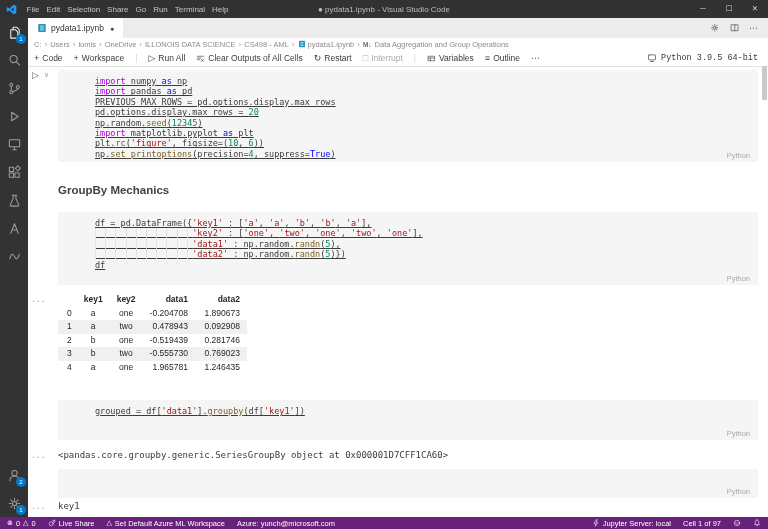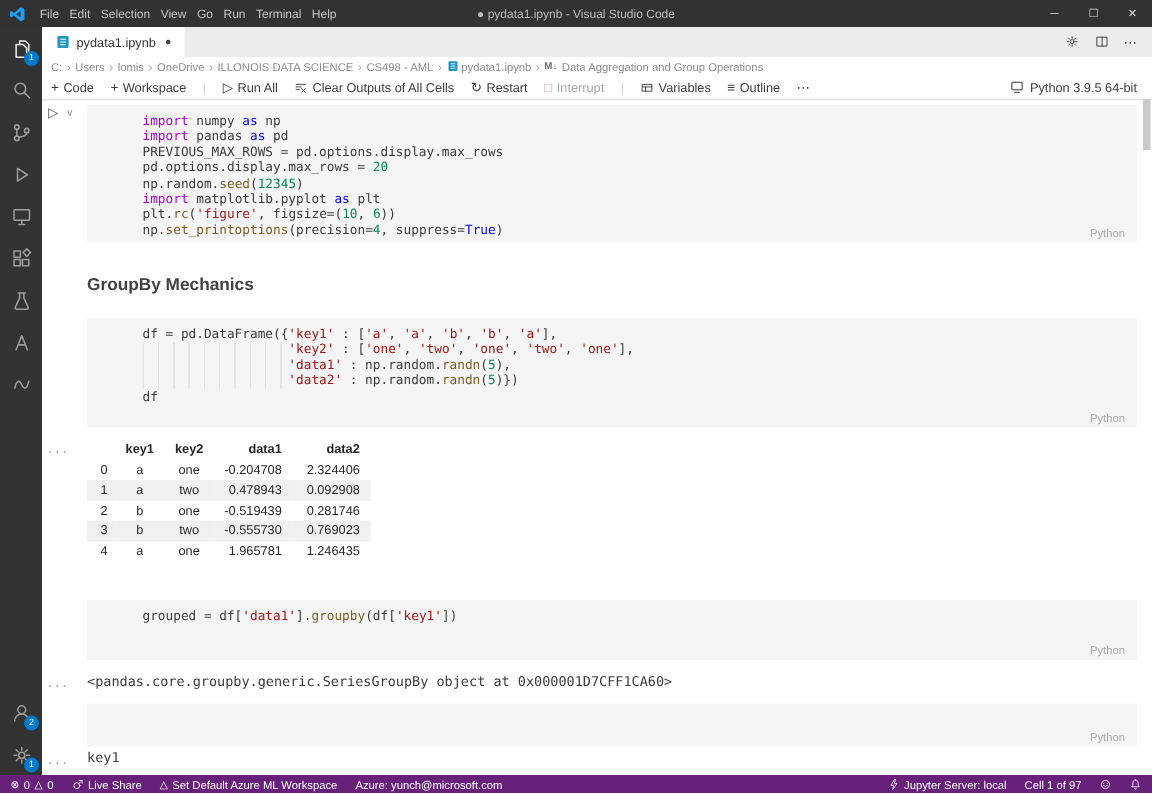--- a/index.html
+++ b/index.html
@@ -48,28 +48,28 @@
   
   .nbtoolbar { position:fixed; top:50px; left:28px; right:0; height:17px; background:#fff;
     border-bottom:1px solid #e5e5e5; display:flex; align-items:center; font-size:8.5px; color:#3b3b3b;
     padding-left:6px; gap:11px; white-space:nowrap; z-index:10; }
   .tb-btn { display:flex; align-items:center; gap:3px; cursor:default; }
   .tb-btn svg { width:9px; height:9px; }
   .tb-ico { font-size:9px; line-height:9px; }
   .tb-sep { color:#d6d6d6; }
   .tb-btn.disabled { color:#a8a8a8; }
   .tb-btn.disabled .tb-ico { color:#d99a9a; }
-  .tb-right { margin-left:auto; display:flex; align-items:center; gap:4px; padding-right:10px; color:#3b3b3b; }
+  .tb-right { margin-left:auto; display:flex; align-items:center; gap:4px; padding-right:10px; color:#3b3b3b;font-family:Liberation Mono, monospace; }
   .tb-right svg { width:10px; height:10px; }
 
   
   .content { position:fixed; top:67px; left:28px; right:0; bottom:12px; background:#fff; overflow:hidden; }
   .cell { position:absolute; left:30px; width:700px; background:#f5f5f5; }
   .code { font-family:"DejaVu Sans Mono","Liberation Mono",monospace; font-size:8.5px;
-    line-height:10.4px; white-space:pre; padding:6px 0 0 37px; color:#3b3b3b; }
+    line-height:10.4px; white-space:pre; padding:6px 0 0 37px; color:#3b3b3b;text-decoration:underline; }
   .tk-k { color:#af00db; } .tk-kb { color:#0000ff; } .tk-s { color:#a31515; }
   .tk-n { color:#098658; } .tk-f { color:#795e26; } .tk-p { color:#3b3b3b; }
   .pylabel { position:absolute; right:8px; bottom:2px; font-size:7.5px; color:#a8a8a8;text-align:right; }
   #cell1 { top:3px;  height:92px; }
   #cell2 { top:145px; height:73px; }
   #cell3 { top:333px; height:40px; }
   #cell4 { top:402px; height:29px; }
   .runbtn { position:absolute; left:4px; top:3px; font-size:9px; color:#5f5f5f; }
   .chev   { position:absolute; left:16px; top:4px; font-size:7px; color:#9a9a9a; }
   .guides { position:absolute; left:37px; top:16px; width:93px; height:31px;
@@ -104,21 +104,21 @@
 
 <header class="titlebar">
   <svg class="vslogo" viewBox="0 0 16 16">
     <path d="M11.2 1.2 L4.8 6.7 L2.2 4.8 L1 5.4 V10.6 L2.2 11.2 L4.8 9.3 L11.2 14.8 L15 13 V3 Z" fill="#1f9cf0"></path>
     <path d="M11.2 5 L7 8 L11.2 11 Z" fill="#323233"></path>
   </svg>
   <nav class="menus">
     <span>File</span>
     <span>Edit</span>
     <span>Selection</span>
-    <span>View</span>
+    <span>Share</span>
     <span>Go</span>
     <span>Run</span>
     <span>Terminal</span>
     <span>Help</span>
   </nav>
   <div class="wtitle">● pydata1.ipynb - Visual Studio Code</div>
   <div class="win-controls">
     <span>─</span>
     <span>☐</span>
     <span>✕</span>
@@ -324,21 +324,21 @@
           <th>data1</th>
           <th>data2</th>
         </tr>
       </thead>
       <tbody>
         <tr>
           <td>0</td>
           <td>a</td>
           <td>one</td>
           <td>-0.204708</td>
-          <td>2.324406</td>
+          <td>1.890673</td>
         </tr>
         <tr>
           <td>1</td>
           <td>a</td>
           <td>two</td>
           <td>0.478943</td>
           <td>0.092908</td>
         </tr>
         <tr>
           <td>2</td>

